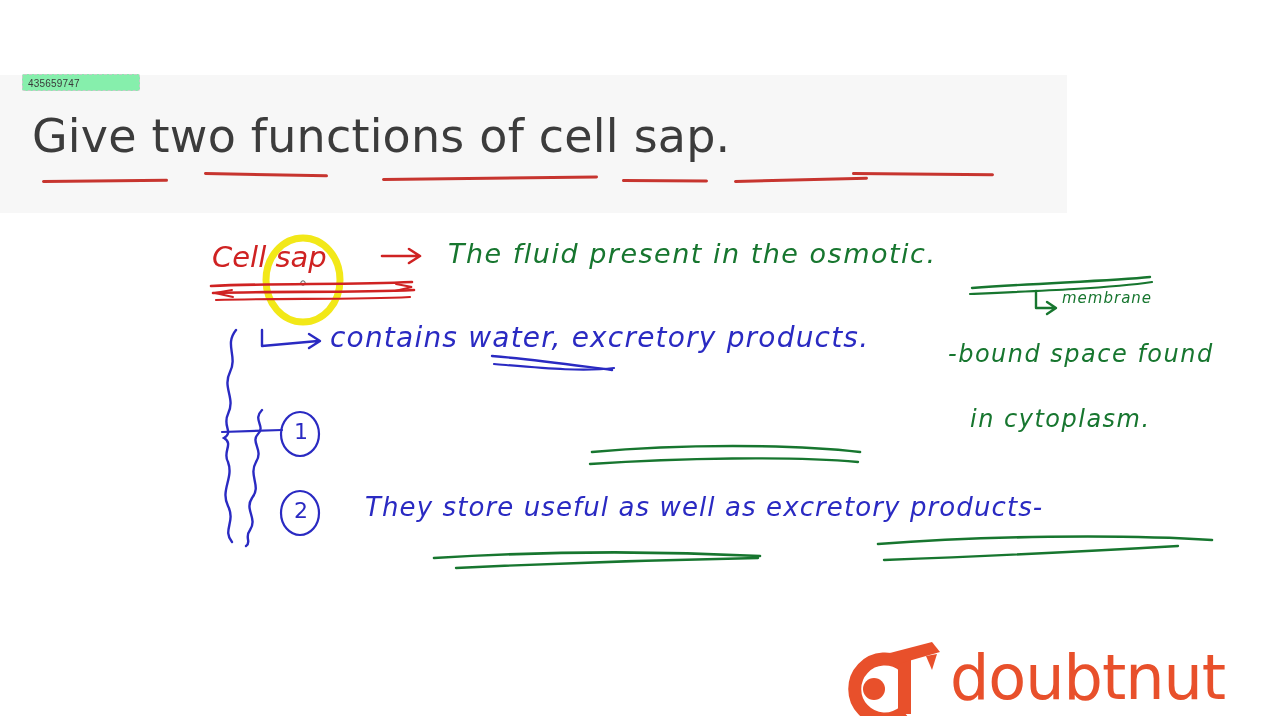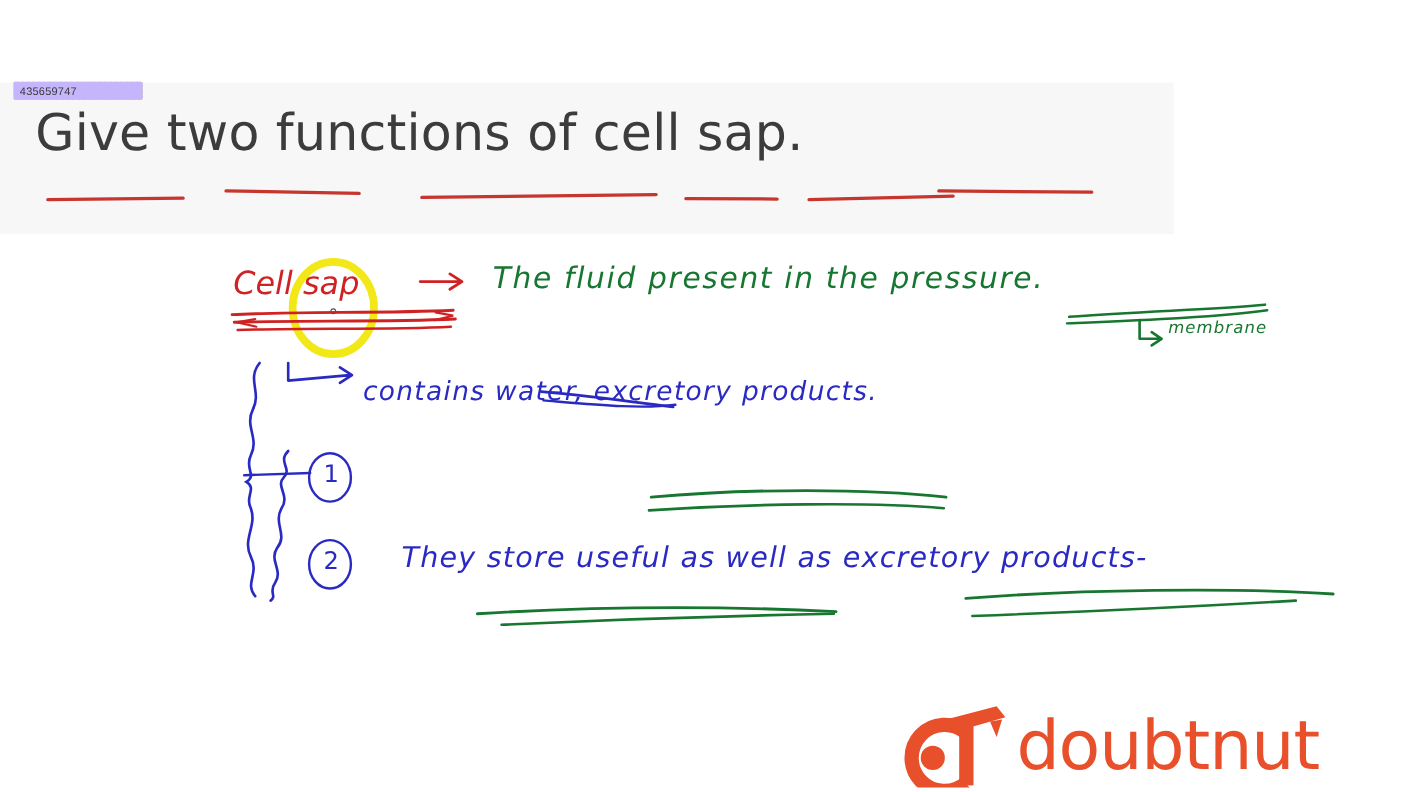--- a/index.html
+++ b/index.html
@@ -21,40 +21,40 @@
     position: absolute;
     left: 0;
     top: 75px;
     width: 1067px;
     height: 138px;
     background: #f7f7f7;
   }
 
   #question-id-box {
     position: absolute;
-    left: 12px;
+    left: 22px;
     top: 74px;
     width: 118px;
     height: 17px;
     border: 1px dashed #c9c9c9;
     border-radius: 2px;
-    background: #c4b5fd;
+    background: #86efac;
     font-size: 10px;
     color: #3a3a3a;
     line-height: 17px;
     padding-left: 5px;
     box-sizing: border-box;
     letter-spacing: .2px;
     font-family: "Liberation Sans", sans-serif;
   }
 
   #question-text {
     position: absolute;
     left: 32px;
-    top: 88px;
+    top: 104px;
     font-size: 46px;
     line-height: 64px;
     color: #3c3c3c;
     font-weight: 400;
     letter-spacing: .2px;
     white-space: nowrap;
     font-family: "DejaVu Sans", sans-serif;
   }
 
   
@@ -83,21 +83,21 @@
     font-style: italic;
     font-weight: 500;
   }
   .hw-red   { color: #cf2222; }
   .hw-green { color: #17762f; }
   .hw-blue  { color: #2a2ac2; }
 
   
   #logo {
     position: absolute;
-    left: 802px;
+    left: 828px;
     top: 640px;
     width: 430px;
     height: 76px;
   }
   #logo-word {
     position: absolute;
     left: 122px;
     top: 4px;
     font-size: 62px;
     line-height: 68px;
@@ -167,27 +167,29 @@
       <path d="M590 464 C 680 458, 790 456, 858 462" fill="none" stroke="#17762f" stroke-width="2.4" stroke-linecap="round"></path>
 
       <path d="M434 558 C 530 552, 640 550, 760 556" fill="none" stroke="#17762f" stroke-width="2.6" stroke-linecap="round"></path>
       <path d="M456 568 C 540 564, 650 560, 758 558" fill="none" stroke="#17762f" stroke-width="2.4" stroke-linecap="round"></path>
       <path d="M878 544 C 980 536, 1120 534, 1212 540" fill="none" stroke="#17762f" stroke-width="2.6" stroke-linecap="round"></path>
       <path d="M884 560 C 990 556, 1110 550, 1178 546" fill="none" stroke="#17762f" stroke-width="2.4" stroke-linecap="round"></path>
     </svg>
 
     <div class="hw hw-red" style="left:212px; top:240px; font-size:29px;">Cell sap</div>
 
-    <div class="hw hw-green" style="left:448px; top:238px; font-size:27px; letter-spacing:1.5px;">The fluid present in the pressure.</div>
+    <div class="hw hw-green" style="left:448px; top:238px; font-size:27px; letter-spacing:1.5px;">The fluid present in the osmotic.</div>
 
     <div class="hw hw-green" style="left:1062px; top:289px; font-size:15px; letter-spacing:1px;">membrane</div>
 
-
-
-    <div class="hw hw-blue" style="left:330px; top:342px; font-size:24px; letter-spacing:1.2px;">contains water, excretory products.</div>
+    <div class="hw hw-green" style="left:948px; top:340px; font-size:24px; letter-spacing:1.5px;">-bound space found</div>
+
+    <div class="hw hw-green" style="left:970px; top:405px; font-size:24px; letter-spacing:1.5px;">in cytoplasm.</div>
+
+    <div class="hw hw-blue" style="left:330px; top:321px; font-size:28px; letter-spacing:1.2px;">contains water, excretory products.</div>
 
     <div class="hw hw-blue" style="left:294px; top:419px; font-size:22px; font-style:normal;">1</div>
 
 
     <div class="hw hw-blue" style="left:294px; top:498px; font-size:22px; font-style:normal;">2</div>
 
     <div class="hw hw-blue" style="left:365px; top:492px; font-size:26px; letter-spacing:1.1px;">They store useful as well as excretory products-</div>
   </div>
 
   <div id="logo">

